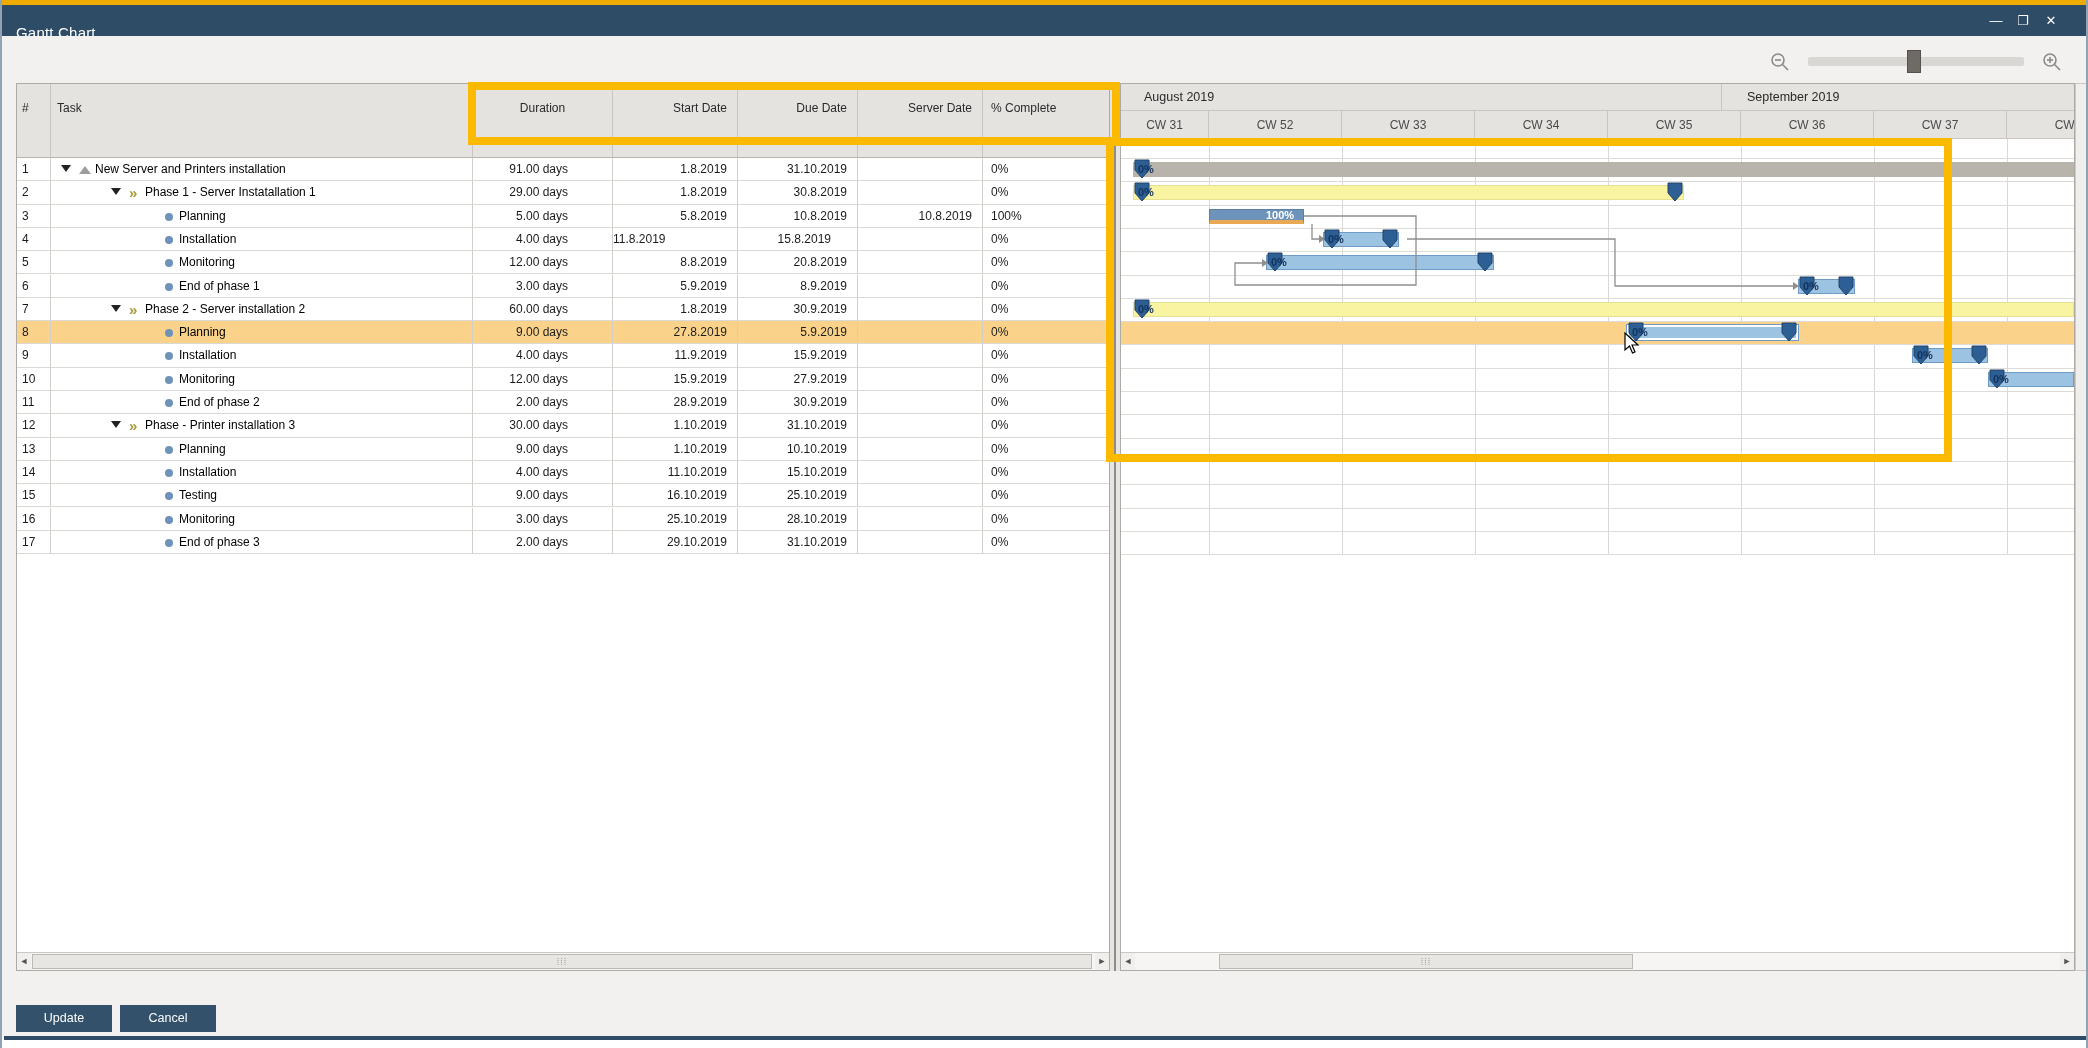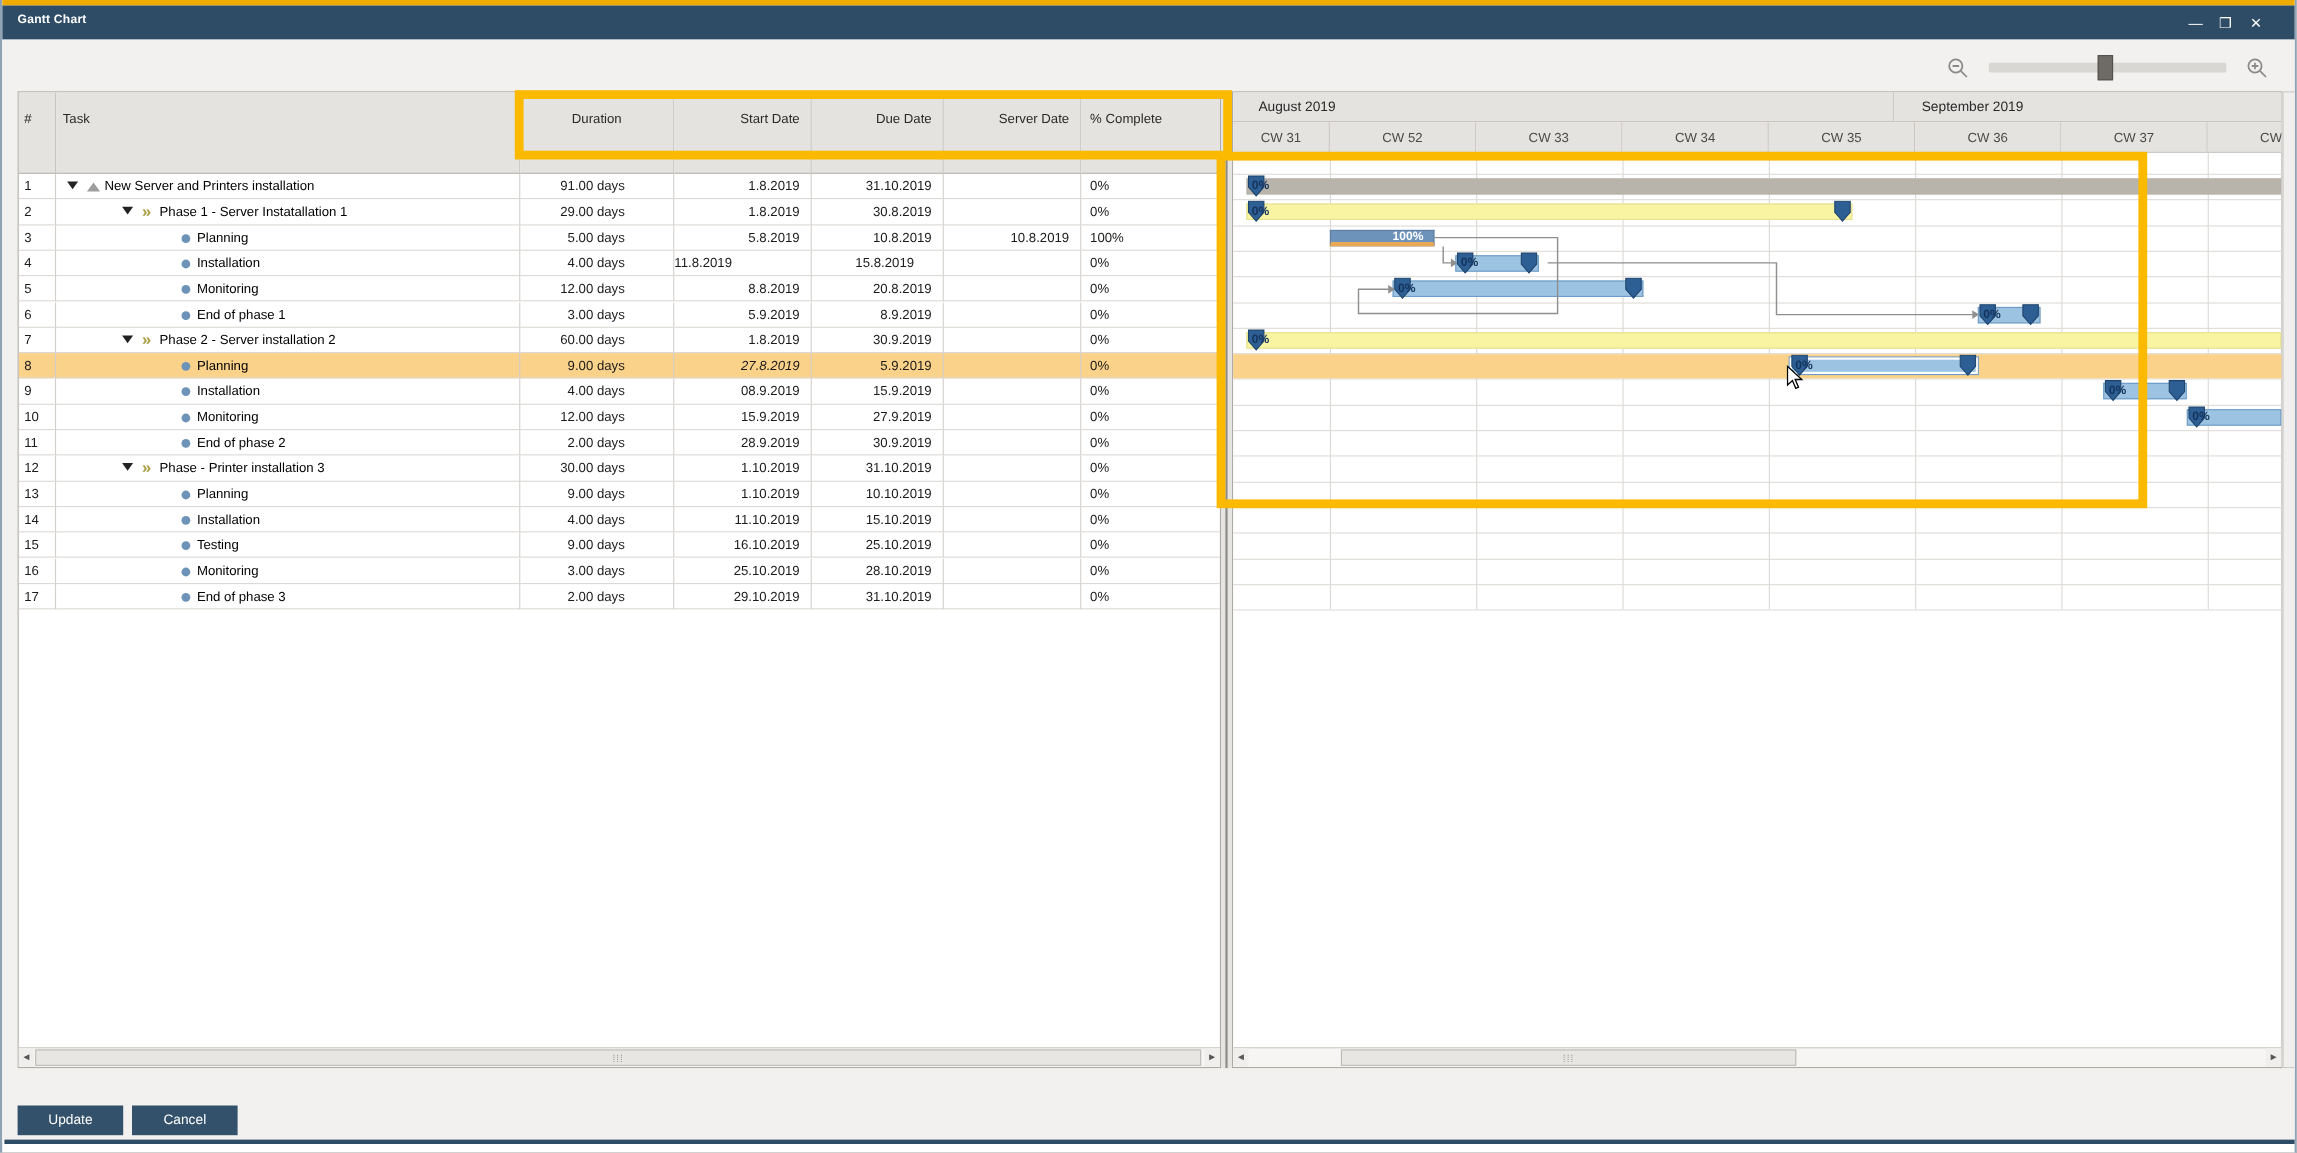--- a/index.html
+++ b/index.html
@@ -3,21 +3,21 @@
 <meta charset="utf-8">
 <style>
   html,body{margin:0;padding:0;background:#888;}
   *{box-sizing:border-box;font-family:"Liberation Sans",sans-serif;}
   #window{position:relative;width:2088px;height:1048px;background:#fff;overflow:hidden;
           border-left:2px solid #8fa3b5;border-right:2px solid #8fa3b5;}
   .abs{position:absolute;}
   
   #top-strip{left:0;top:0;width:2088px;height:5px;background:#f0ab00;}
   #titlebar{left:0;top:5px;width:2088px;height:31px;background:#2e4c66;color:#fff;}
-  #title-text{left:14px;top:7px;font-size:11px;font-weight:bold;letter-spacing:.2px;}
+  #title-text{left:14px;top:19px;font-size:15px;font-weight:normal;letter-spacing:.2px;}
   .winbtn{top:6px;width:22px;height:20px;color:#fff;text-align:center;font-size:13px;line-height:20px;cursor:default;}
   
   #body{left:0;top:36px;width:2088px;height:1000px;background:#f2f1ef;}
   #bottom-line{left:2px;top:1036px;width:2084px;height:4px;background:#2e4c66;}
   
   .zoomglyph{top:52px;width:20px;height:20px;}
   #zoom-track{left:1806px;top:57px;width:216px;height:9px;background:#d9d7d4;border-radius:2px;}
   #zoom-thumb{left:1905px;top:50px;width:14px;height:23px;background:#6e6a66;border:1px solid #55524e;}
   
   .pane{top:83px;height:888px;background:#fff;border:1px solid #aeaba7;overflow:hidden;}
@@ -184,32 +184,32 @@
           <div class="tcell" style="left: 721px; width: 120px; text-align: right; padding-left: 0px; padding-right: 10px;">30.9.2019</div>
           <div class="tcell" style="left: 841px; width: 125px; text-align: right; padding-left: 0px; padding-right: 10px;"></div>
           <div class="tcell" style="left: 966px; width: 128px; text-align: left; padding-left: 8px; padding-right: 0px;">0%</div>
         </div>
         <div class="trow" style="top: 237.1px; height: 23.3px; background: rgb(251, 210, 138);">
           <div class="tcell" style="left: 0px; width: 34px; text-align: left; padding-left: 5px; padding-right: 0px;">8</div>
           <div class="tcell" style="left: 34px; width: 422px; text-align: left; padding-left: 6px; padding-right: 0px;"></div>
           <span class="doticon" style="left: 148px;"></span>
           <span class="abs" style="left: 162px; top: 0px; font-size: 12px; line-height: 23.3px; white-space: nowrap;">Planning</span>
           <div class="tcell" style="left: 456px; width: 140px; text-align: right; padding-left: 0px; padding-right: 44px;">9.00 days</div>
-          <div class="tcell" style="left: 596px; width: 125px; text-align: right; padding-left: 0px; padding-right: 10px; font-style: italic;">27.8.2019</div>
+          <div class="tcell" style="left: 596px; width: 125px; text-align: right; padding-left: 0px; padding-right: 10px;">27.8.2019</div>
           <div class="tcell" style="left: 721px; width: 120px; text-align: right; padding-left: 0px; padding-right: 10px;">5.9.2019</div>
           <div class="tcell" style="left: 841px; width: 125px; text-align: right; padding-left: 0px; padding-right: 10px;"></div>
           <div class="tcell" style="left: 966px; width: 128px; text-align: left; padding-left: 8px; padding-right: 0px;">0%</div>
         </div>
         <div class="trow" style="top: 260.4px; height: 23.3px;">
           <div class="tcell" style="left: 0px; width: 34px; text-align: left; padding-left: 5px; padding-right: 0px;">9</div>
           <div class="tcell" style="left: 34px; width: 422px; text-align: left; padding-left: 6px; padding-right: 0px;"></div>
           <span class="doticon" style="left: 148px;"></span>
           <span class="abs" style="left: 162px; top: 0px; font-size: 12px; line-height: 23.3px; white-space: nowrap;">Installation</span>
           <div class="tcell" style="left: 456px; width: 140px; text-align: right; padding-left: 0px; padding-right: 44px;">4.00 days</div>
-          <div class="tcell" style="left: 596px; width: 125px; text-align: right; padding-left: 0px; padding-right: 10px;">08.9.2019</div>
+          <div class="tcell" style="left: 596px; width: 125px; text-align: right; padding-left: 0px; padding-right: 10px;">11.9.2019</div>
           <div class="tcell" style="left: 721px; width: 120px; text-align: right; padding-left: 0px; padding-right: 10px;">15.9.2019</div>
           <div class="tcell" style="left: 841px; width: 125px; text-align: right; padding-left: 0px; padding-right: 10px;"></div>
           <div class="tcell" style="left: 966px; width: 128px; text-align: left; padding-left: 8px; padding-right: 0px;">0%</div>
         </div>
         <div class="trow" style="top: 283.7px; height: 23.3px;">
           <div class="tcell" style="left: 0px; width: 34px; text-align: left; padding-left: 5px; padding-right: 0px;">10</div>
           <div class="tcell" style="left: 34px; width: 422px; text-align: left; padding-left: 6px; padding-right: 0px;"></div>
           <span class="doticon" style="left: 148px;"></span>
           <span class="abs" style="left: 162px; top: 0px; font-size: 12px; line-height: 23.3px; white-space: nowrap;">Monitoring</span>
           <div class="tcell" style="left: 456px; width: 140px; text-align: right; padding-left: 0px; padding-right: 44px;">12.00 days</div>

